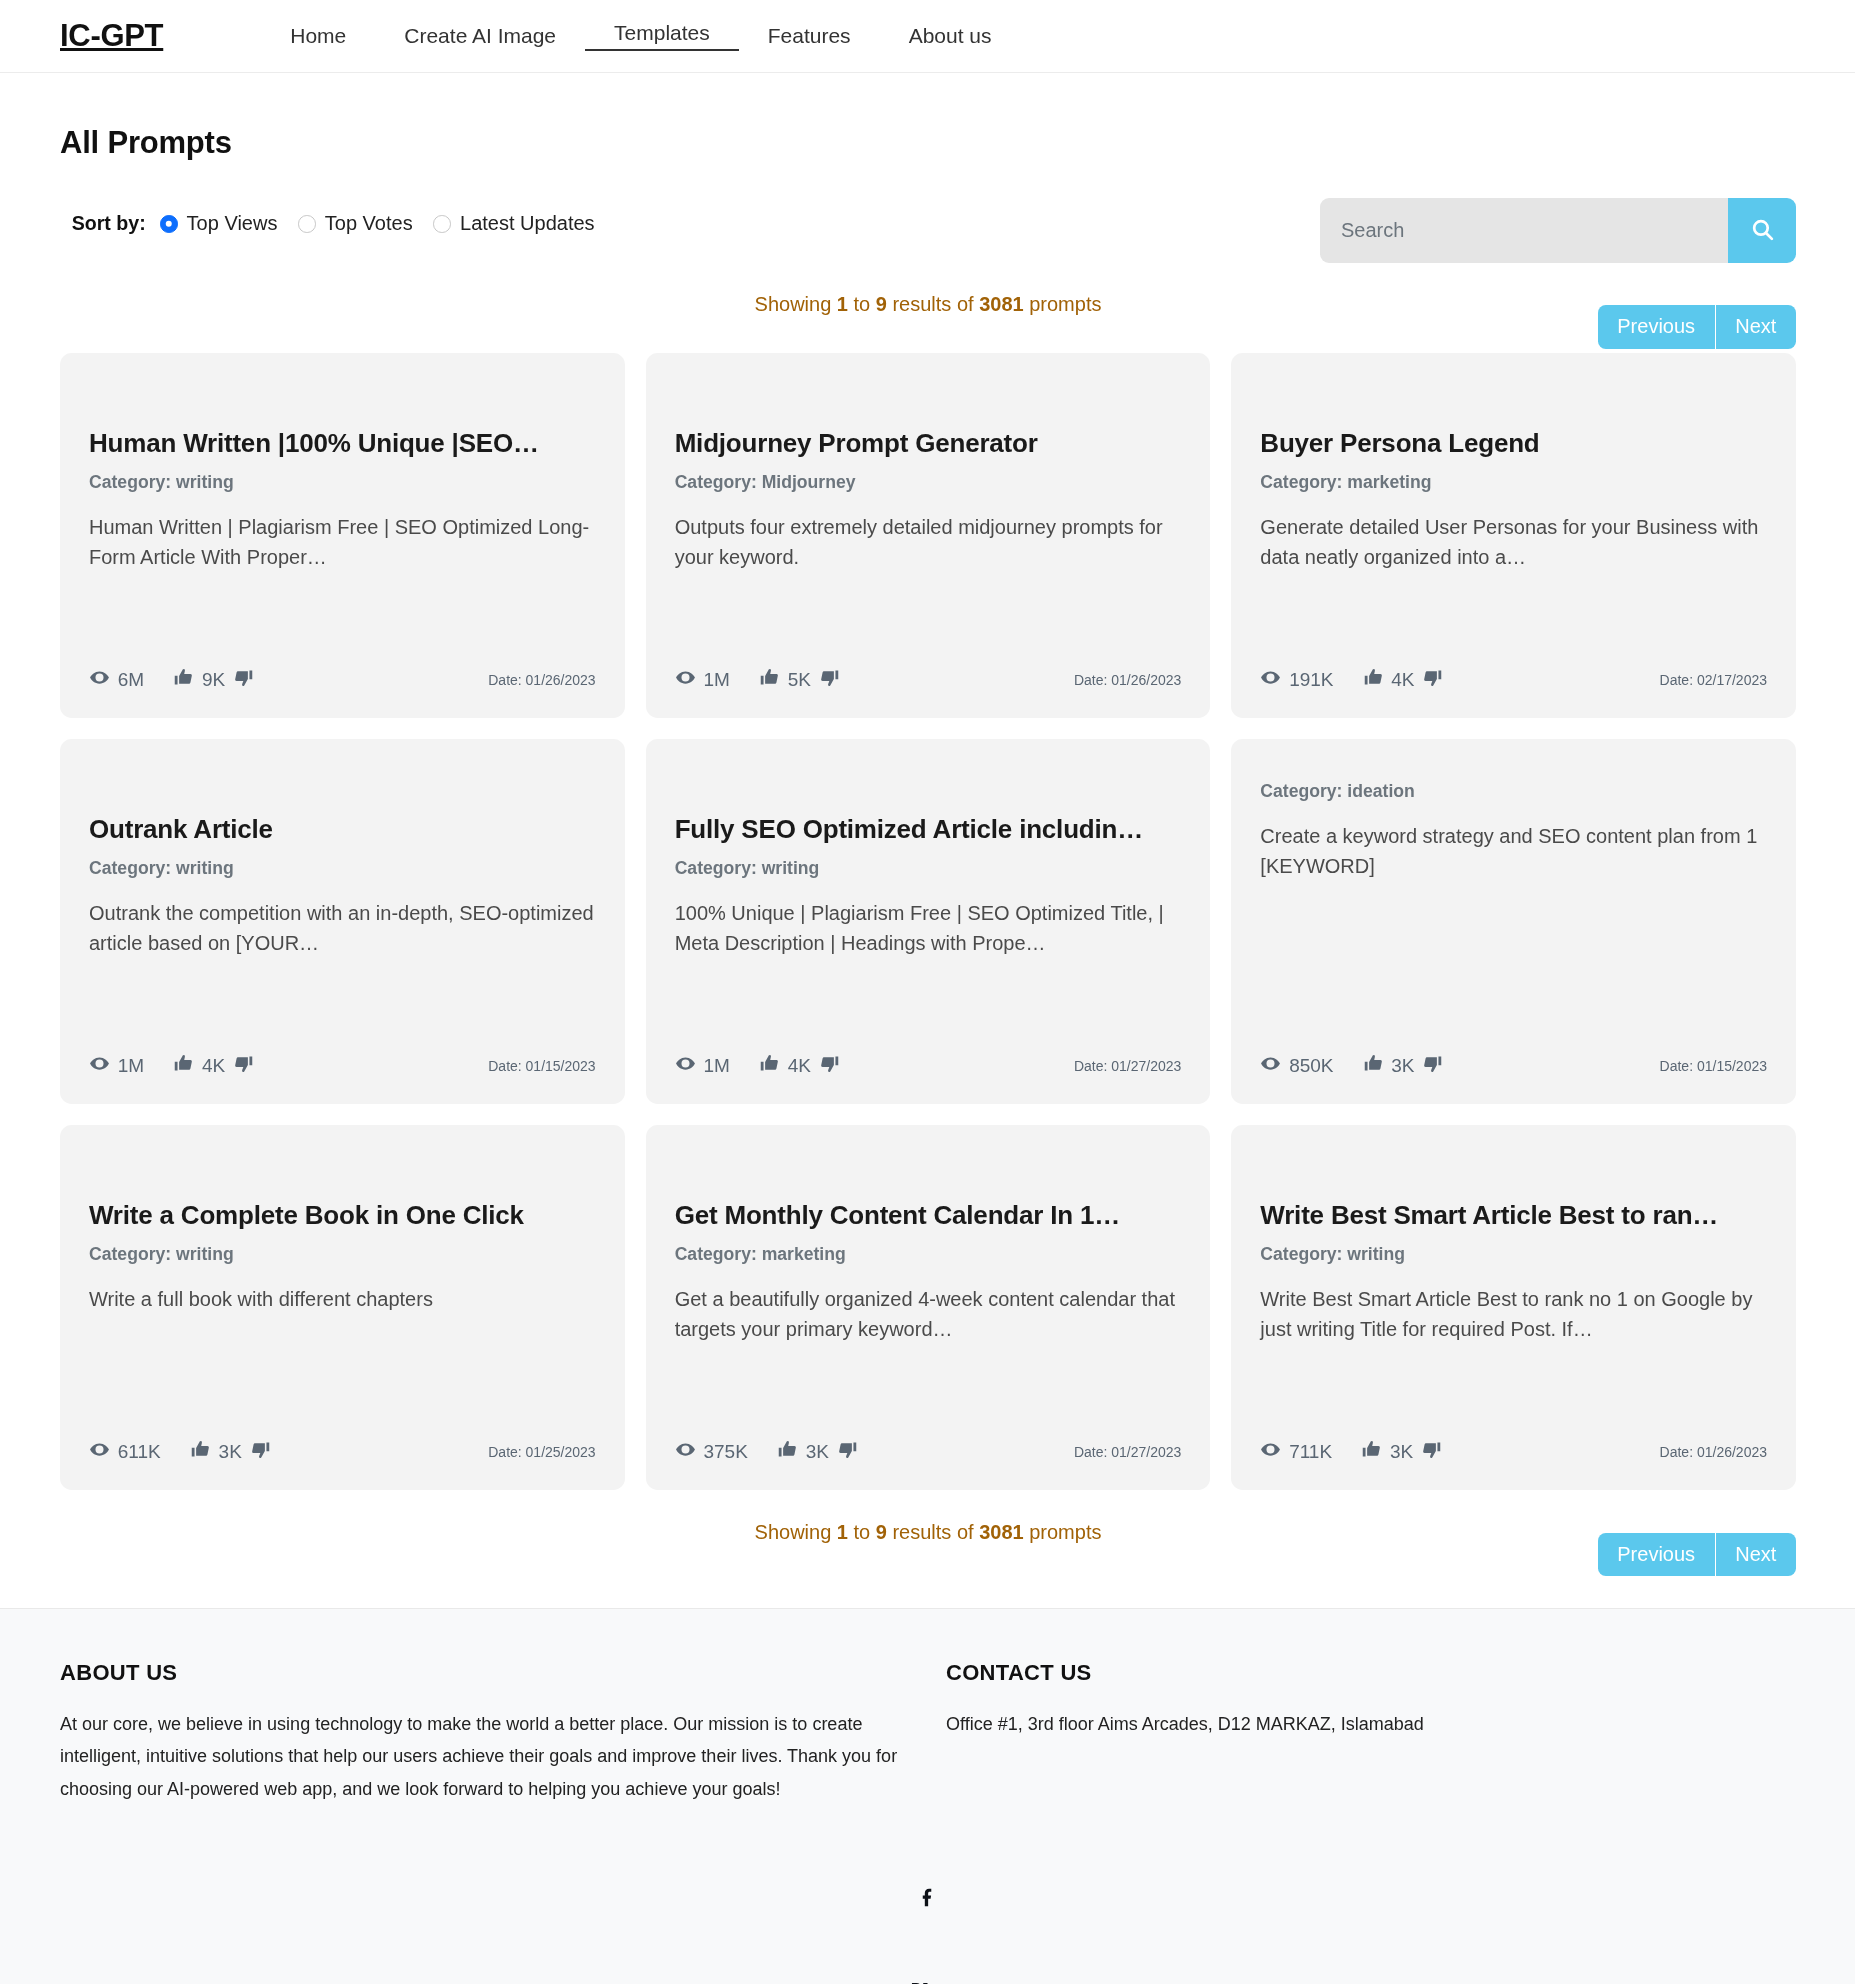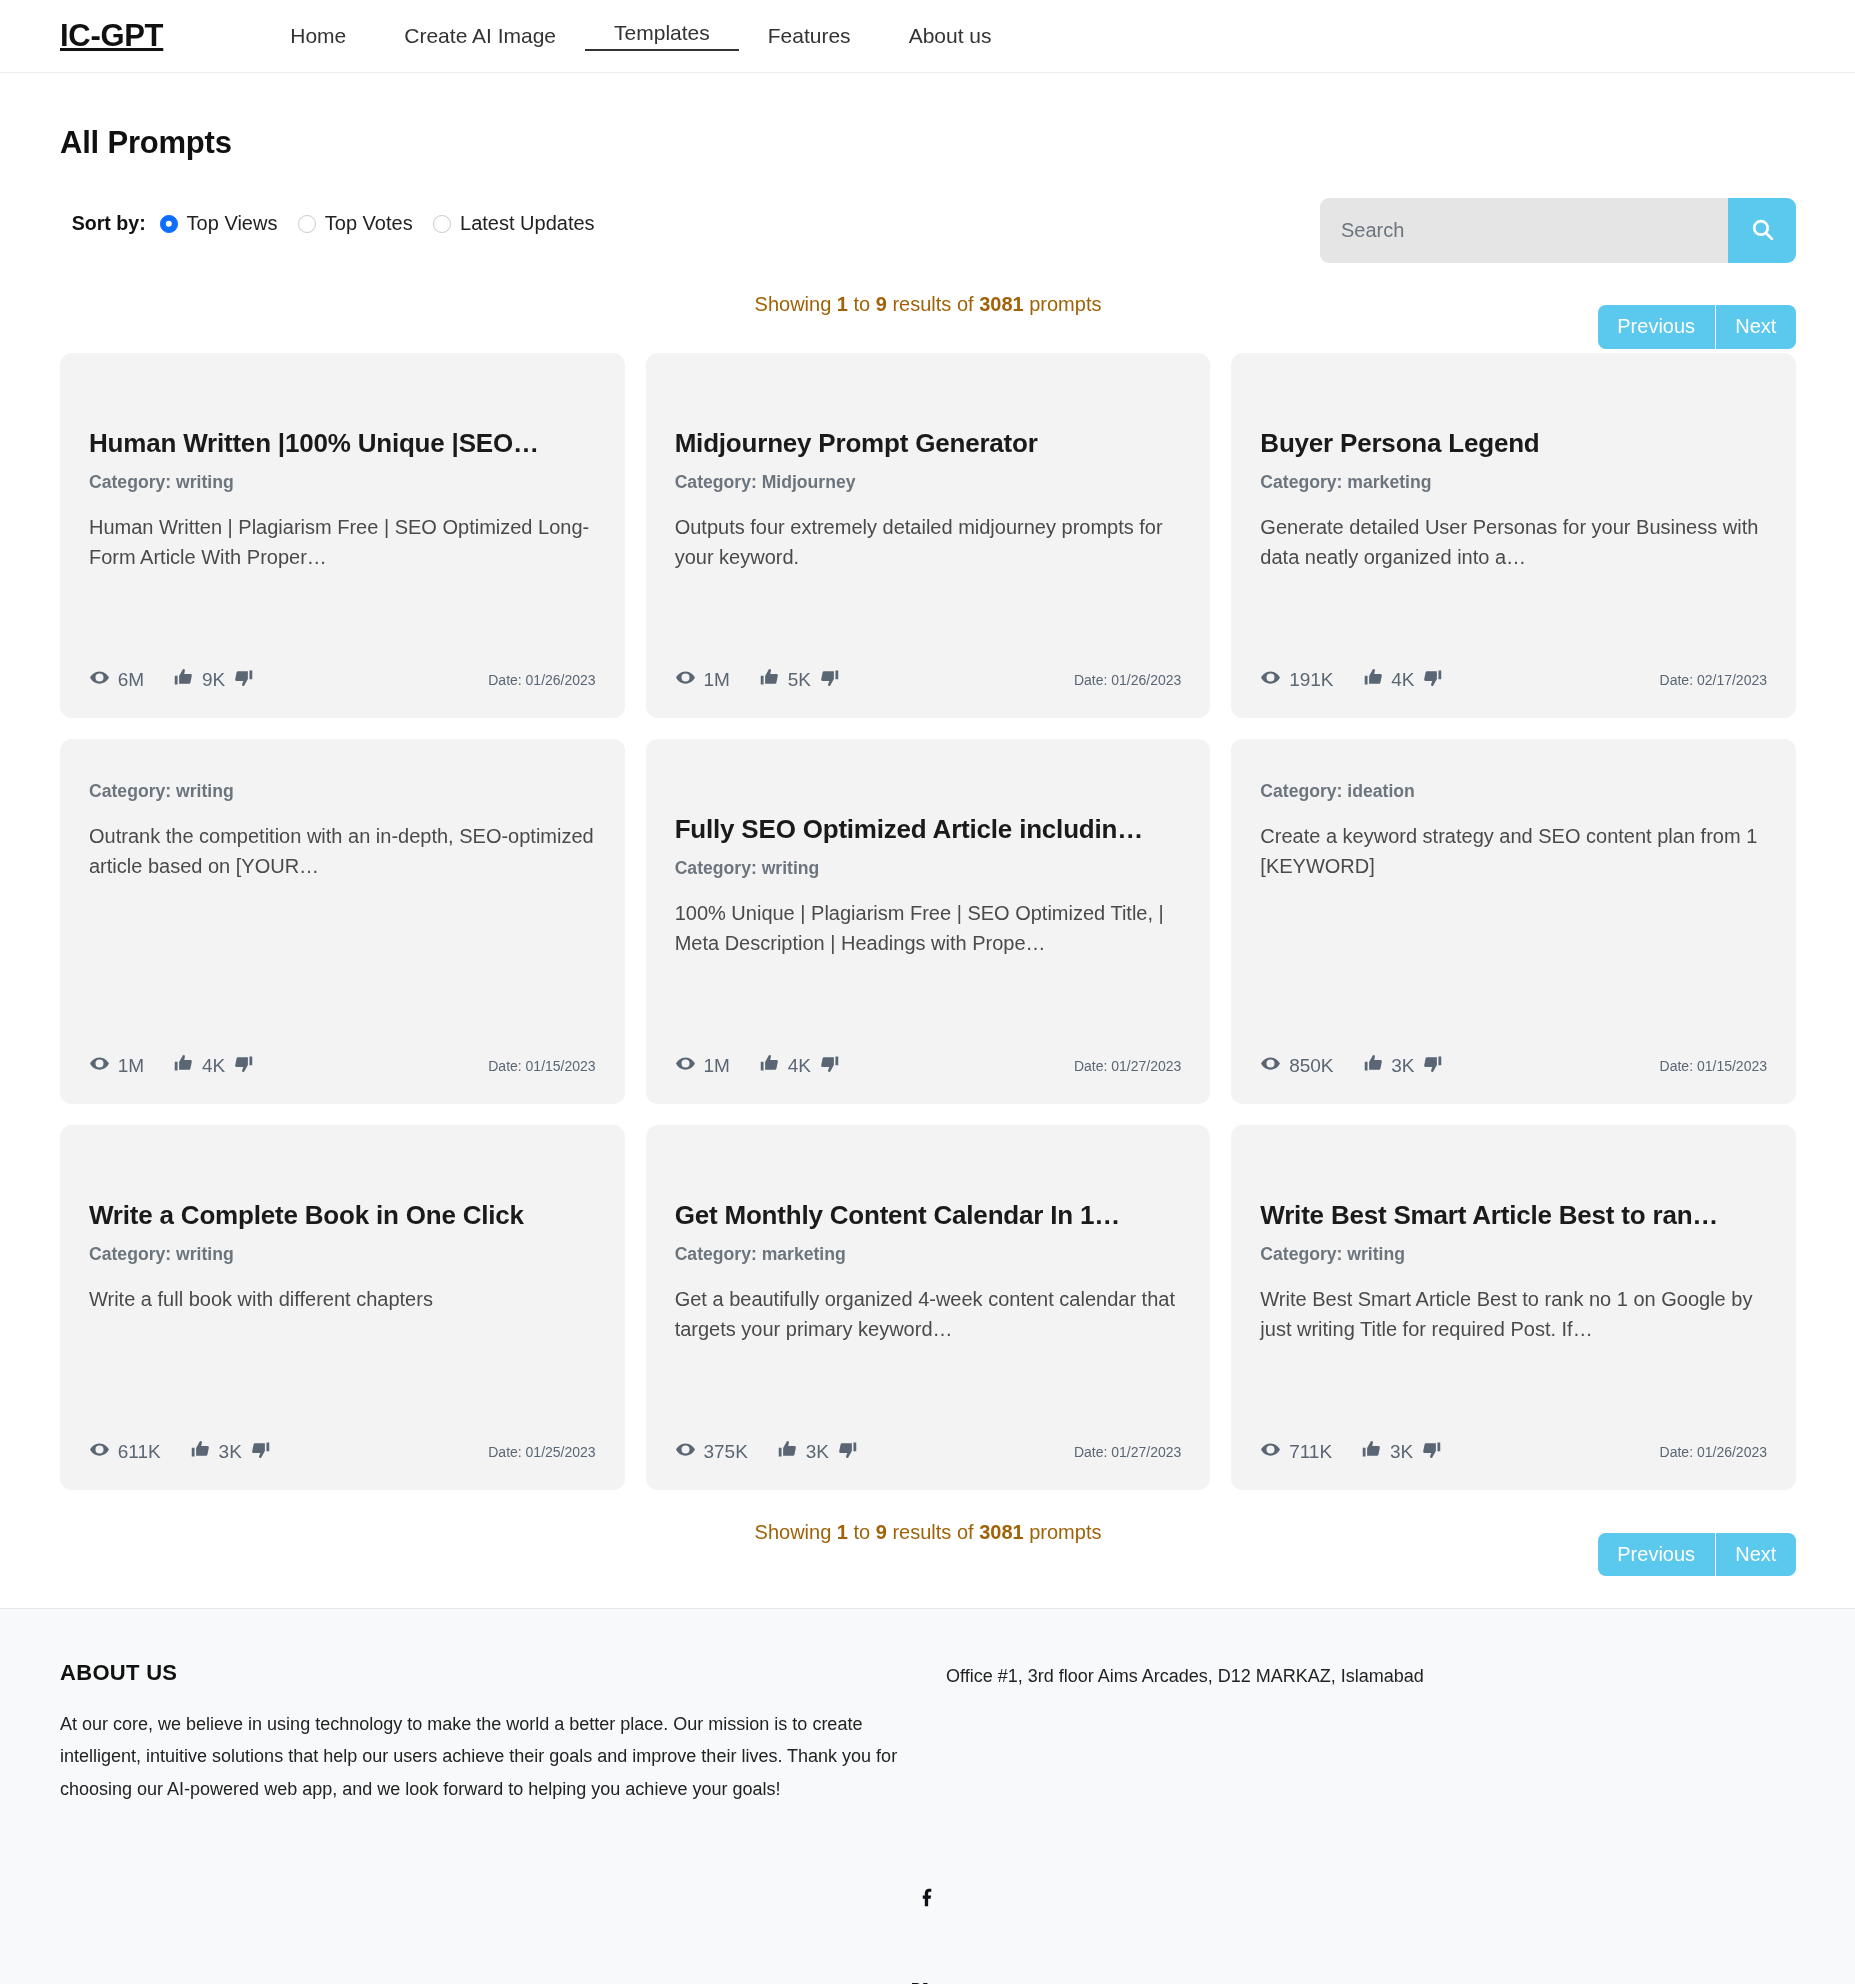--- a/index.html
+++ b/index.html
@@ -380,20 +380,21 @@
               </svg></span>
             <span>4K</span>
             <span><svg class="thumbdown" width="21" height="21" viewBox="0 0 24 24" fill="#5a6673">
                 <path d="M22 14h-3.2V4H22zM17 13.7l-4.3 7.6c-.3.5-1 .7-1.5.4-.7-.4-1-1.1-.8-1.9l1.4-3.8H4c-1 0-1.7-.9-1.5-1.9l1.6-7.8C4.3 5.4 5.1 4.8 6 4.8h11v8.9z"></path>
               </svg></span>
           </span>
           <span class="card-date">Date: 02/17/2023</span>
         </div>
       </div>
       <div class="card">
+        <div class="card-title">Outrank Article</div>
         <div class="card-category">Category: writing</div>
         <div class="card-desc">Outrank the competition with an in-depth, SEO-optimized article based on [YOUR…</div>
         <div class="card-stats">
           <span class="stat">
             <span><svg width="21" height="21" viewBox="0 0 24 24" fill="#5a6673">
                 <path d="M12 5C6.8 5 2.7 8.6 1.2 12c1.5 3.4 5.6 7 10.8 7s9.3-3.6 10.8-7C21.3 8.6 17.2 5 12 5zm0 11.6a4.6 4.6 0 1 1 0-9.2 4.6 4.6 0 0 1 0 9.2z"></path>
                 <circle cx="12" cy="12" r="2.4" fill="#f3f3f3"></circle>
               </svg></span>
             <span>1M</span>
           </span>
@@ -544,20 +545,21 @@
 
 <div class="footer-sep"></div>
 
 <div class="footer">
   <div class="footer-cols">
     <div class="footer-col-about">
       <div class="footer-head">ABOUT US</div>
       <div class="footer-text">At our core, we believe in using technology to make the world a better place. Our mission is to create intelligent, intuitive solutions that help our users achieve their goals and improve their lives. Thank you for choosing our AI-powered web app, and we look forward to helping you achieve your goals!</div>
     </div>
     <div class="footer-col-contact">
+      <div class="footer-head">CONTACT US</div>
       <div class="footer-text">Office #1, 3rd floor Aims Arcades, D12 MARKAZ, Islamabad</div>
     </div>
   </div>
 
   <div class="social-row">
     <a class="social-icon" href="#">
       <svg width="23.5" height="27" viewBox="0 0 24 24" fill="#0d1117">
           <path d="M15.6 3h-2.3c-2.6 0-4.3 1.8-4.3 4.5V10H6.9v3.2h2.1V21h3.4v-7.8h2.5l.5-3.2h-3V7.8c0-1 .4-1.6 1.7-1.6h1.5V3z"></path>
         </svg>
     </a>

